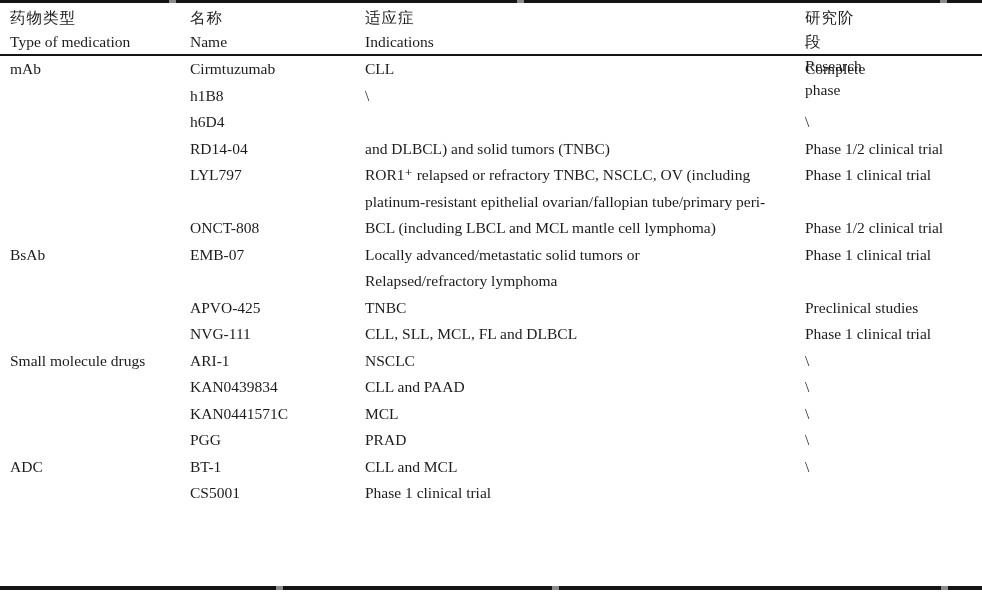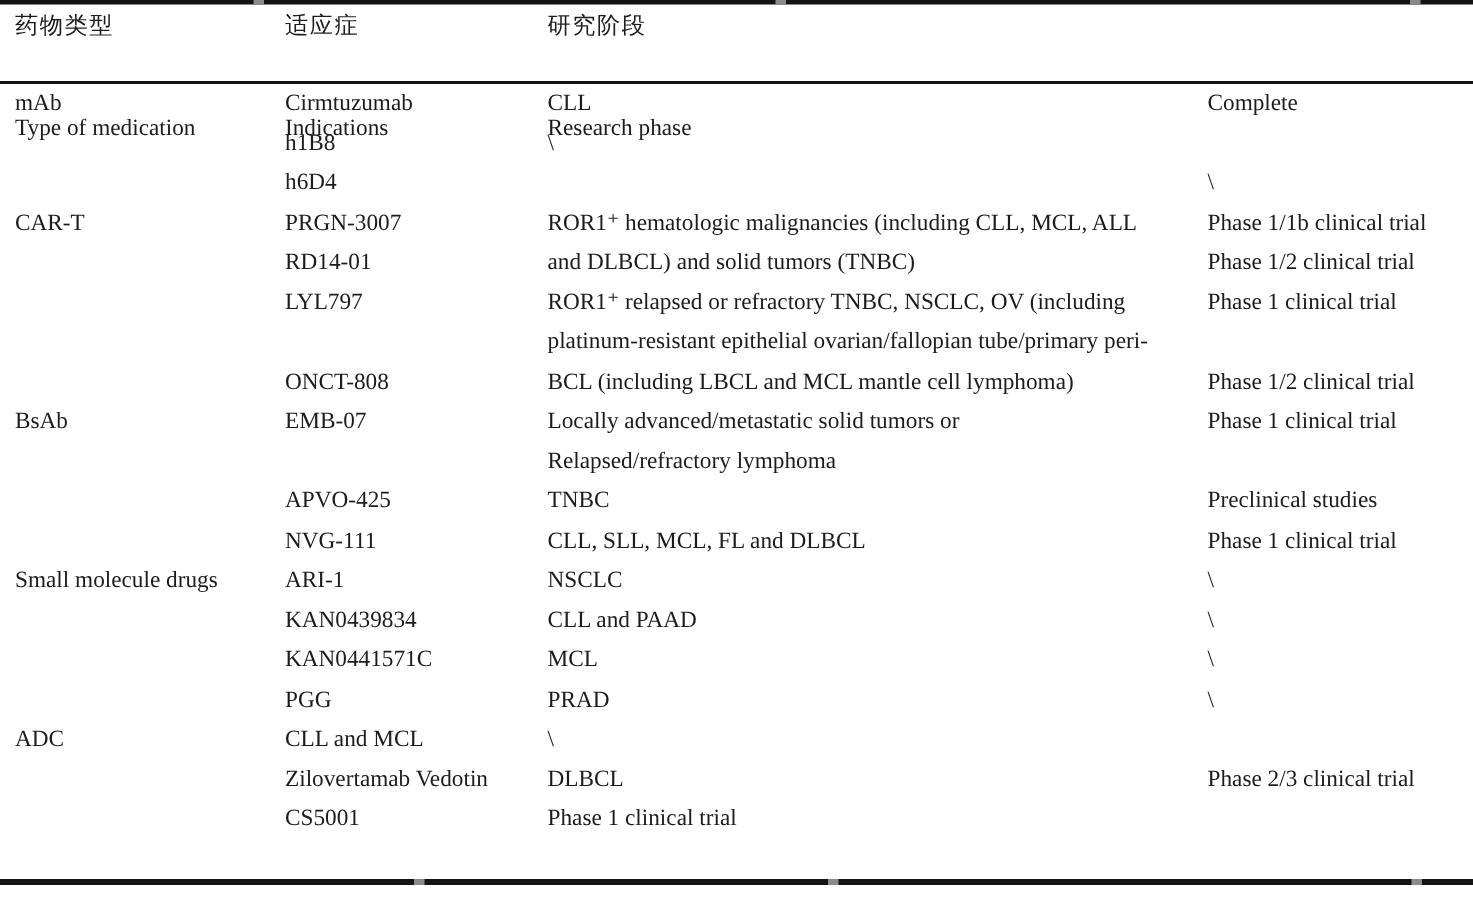--- a/index.html
+++ b/index.html
@@ -30,21 +30,21 @@
     width: 787px;
   }
   #table-header {
     position: absolute;
     top: 3px;
     left: 0;
     height: 51px;
   }
   .hcell { line-height: 24px; padding-top: 3px; font-size: 15.5px; }
   .hcell .zh { display: block; letter-spacing: 1px; }
-  .hcell .en { display: block; margin-top: 44px; }
+  .hcell .en { display: block; }
 
   #table-body {
     position: absolute;
     top: 56px;
     left: 0;
   }
   #table-body .row {
     display: grid;
     grid-template-columns: 180px 175px 440px 1fr;
     padding: 0 10px;
@@ -65,20 +65,24 @@
 <div id="page">
 
   <div class="rule rule-top"></div>
 
   <div id="table-header" class="grid-row">
     <div class="hcell">
       <span class="zh">药物类型</span>
       <span class="en">Type of medication</span>
     </div>
     <div class="hcell">
+      <span class="zh">名称</span>
+      <span class="en">Name</span>
+    </div>
+    <div class="hcell">
       <span class="zh">适应症</span>
       <span class="en">Indications</span>
     </div>
     <div class="hcell">
       <span class="zh">研究阶段</span>
       <span class="en">Research phase</span>
     </div>
   </div>
 
   <div class="rule rule-header"></div>
@@ -95,28 +99,22 @@
         <div class="cell col-name">h1B8</div>
         <div class="cell col-phase">\</div>
       </div>
       <div class="row">
         <div class="cell col-type"></div>
         <div class="cell col-name">h6D4</div>
         <div class="cell col-indication"></div>
         <div class="cell col-phase">\</div>
       </div>
       <div class="row">
-        <div class="cell col-type">CAR-T</div>
-        <div class="cell col-name">PRGN-3007</div>
-        <div class="cell col-indication">ROR1⁺ hematologic malignancies (including CLL, MCL, ALL</div>
-        <div class="cell col-phase">Phase 1/1b clinical trial</div>
-      </div>
-      <div class="row">
-        <div class="cell col-type"></div>
-        <div class="cell col-name">RD14-01</div>
+        <div class="cell col-type"></div>
+        <div class="cell col-name">RD14-04</div>
         <div class="cell col-indication">and DLBCL) and solid tumors (TNBC)</div>
         <div class="cell col-phase">Phase 1/2 clinical trial</div>
       </div>
       <div class="row">
         <div class="cell col-type"></div>
         <div class="cell col-name">LYL797</div>
         <div class="cell col-indication">ROR1⁺ relapsed or refractory TNBC, NSCLC, OV (including</div>
         <div class="cell col-phase">Phase 1 clinical trial</div>
       </div>
       <div class="row">
@@ -174,28 +172,23 @@
         <div class="cell col-phase">\</div>
       </div>
       <div class="row">
         <div class="cell col-type"></div>
         <div class="cell col-name">PGG</div>
         <div class="cell col-indication">PRAD</div>
         <div class="cell col-phase">\</div>
       </div>
       <div class="row">
         <div class="cell col-type">ADC</div>
+        <div class="cell col-name">BT-1</div>
         <div class="cell col-indication">CLL and MCL</div>
         <div class="cell col-phase">\</div>
-      </div>
-      <div class="row">
-        <div class="cell col-type"></div>
-        <div class="cell col-name">Zilovertamab Vedotin</div>
-        <div class="cell col-indication">DLBCL</div>
-        <div class="cell col-phase">Phase 2/3 clinical trial</div>
       </div>
       <div class="row">
         <div class="cell col-type"></div>
         <div class="cell col-name">CS5001</div>
         <div class="cell col-phase">Phase 1 clinical trial</div>
       </div>
     </div>
 
   <div class="rule rule-bottom"></div>
 

